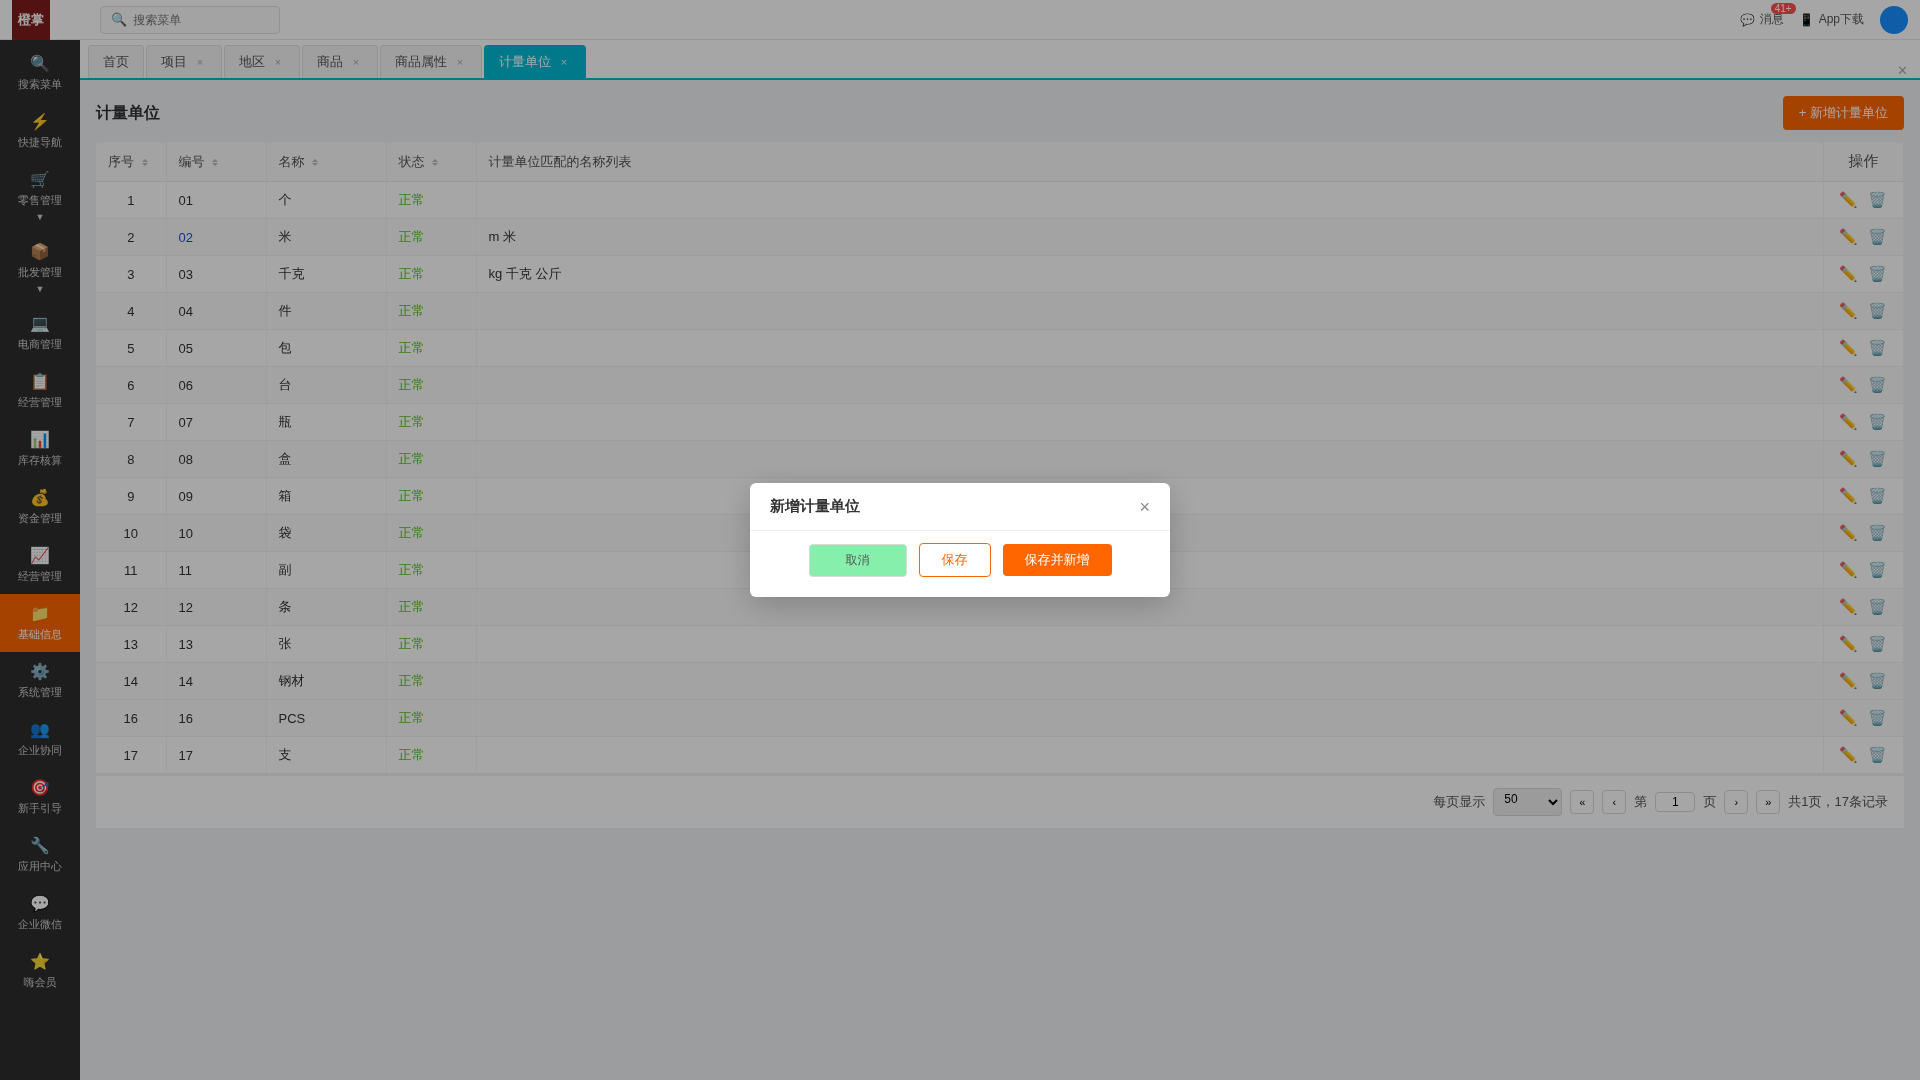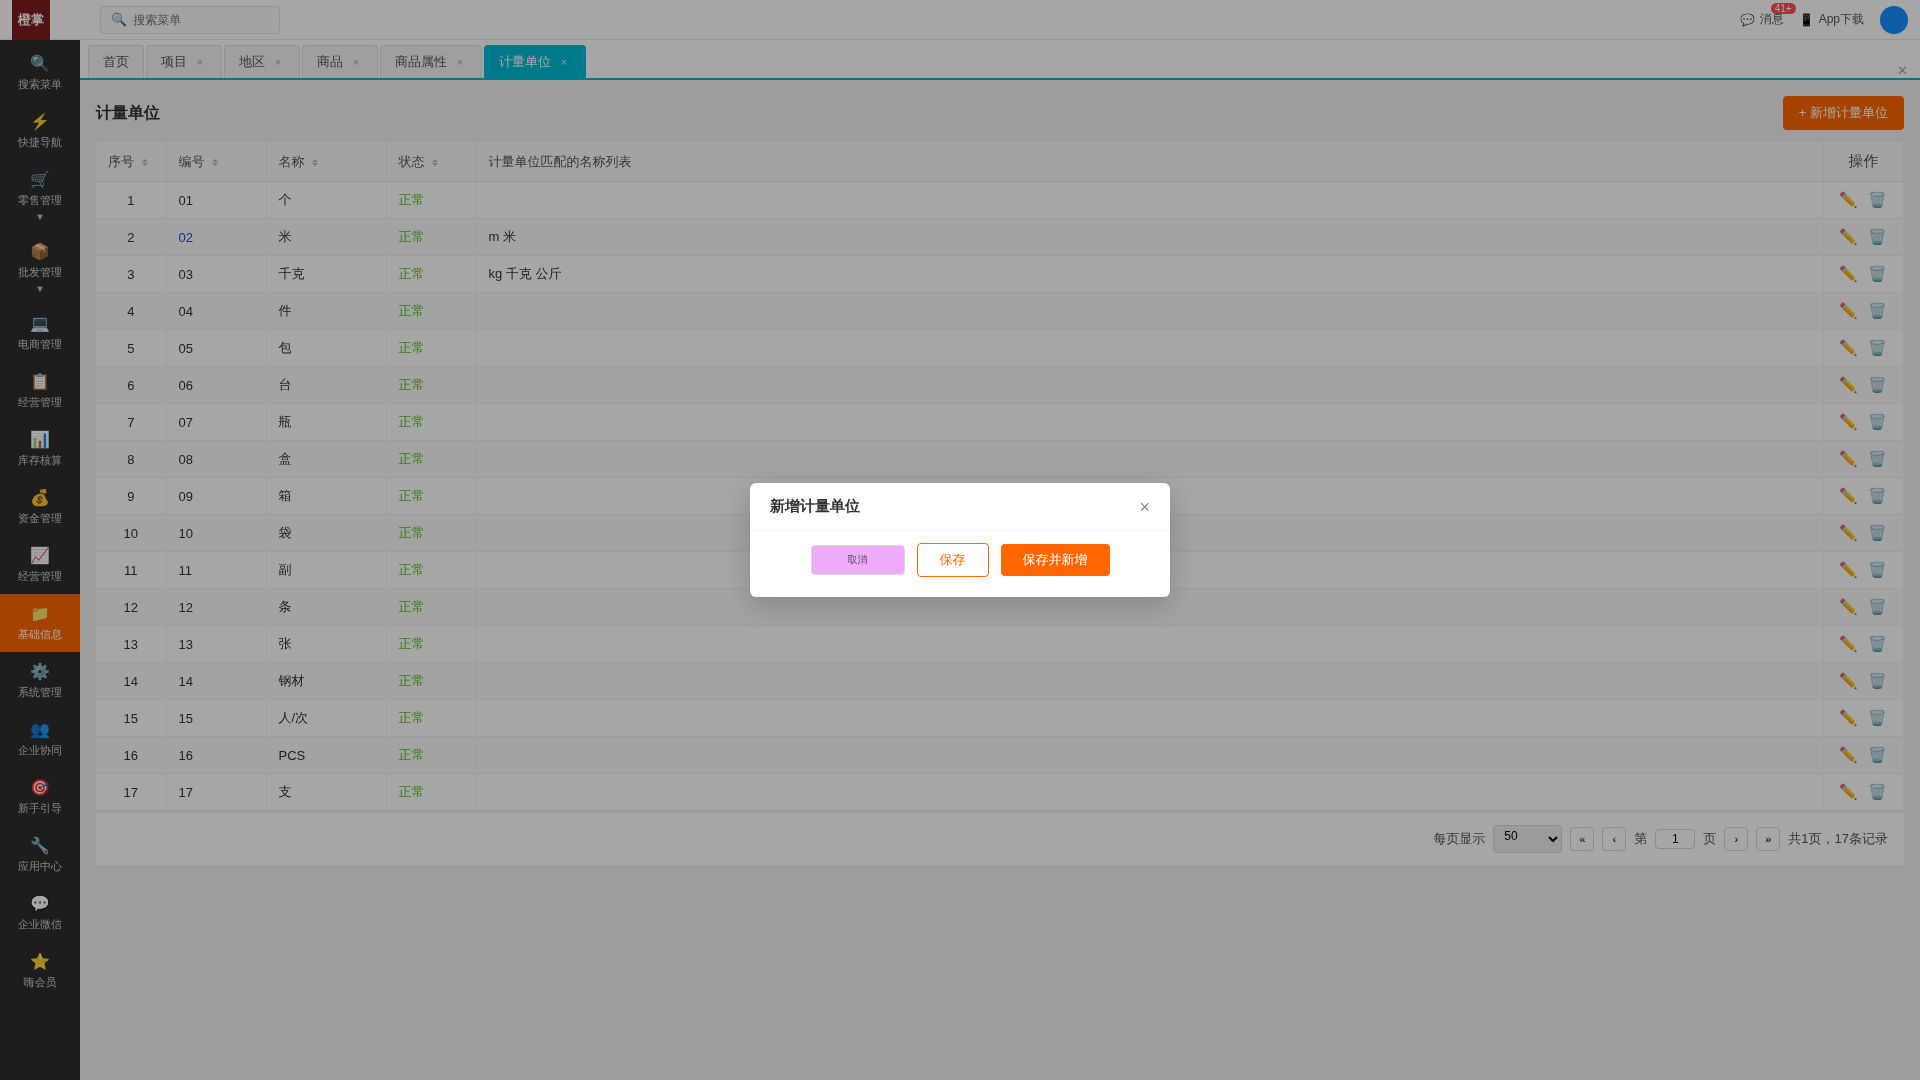--- a/index.html
+++ b/index.html
@@ -360,33 +360,20 @@
       <td style="padding:9px 12px; font-size:13px; color:#333; border-bottom:1px solid #f0f0f0;">钢材</td>
       <td style="padding:9px 12px; font-size:13px; color:#52c41a; border-bottom:1px solid #f0f0f0;">正常</td>
       <td style="padding:9px 12px; font-size:13px; color:#333; border-bottom:1px solid #f0f0f0;"></td>
       <td style="padding:9px 12px; font-size:13px; border-bottom:1px solid #f0f0f0; text-align:center;">
         <span style="display:inline-flex; gap:10px; align-items:center;">
           <span style="color:#aaa; cursor:pointer; font-size:15px;" title="编辑">✏️</span>
           <span style="color:#aaa; cursor:pointer; font-size:15px;" title="删除">🗑️</span>
         </span>
       </td>
     </tr>
-              <tr style="background: rgb(255, 255, 255);">
-      <td style="padding:9px 12px; font-size:13px; color:#333; border-bottom:1px solid #f0f0f0; text-align:center;">15</td>
-      <td style="padding:9px 12px; font-size:13px; color:#333; border-bottom:1px solid #f0f0f0;">15</td>
-      <td style="padding:9px 12px; font-size:13px; color:#333; border-bottom:1px solid #f0f0f0;">人/次</td>
-      <td style="padding:9px 12px; font-size:13px; color:#52c41a; border-bottom:1px solid #f0f0f0;">正常</td>
-      <td style="padding:9px 12px; font-size:13px; color:#333; border-bottom:1px solid #f0f0f0;"></td>
-      <td style="padding:9px 12px; font-size:13px; border-bottom:1px solid #f0f0f0; text-align:center;">
-        <span style="display:inline-flex; gap:10px; align-items:center;">
-          <span style="color:#aaa; cursor:pointer; font-size:15px;" title="编辑">✏️</span>
-          <span style="color:#aaa; cursor:pointer; font-size:15px;" title="删除">🗑️</span>
-        </span>
-      </td>
-    </tr>
               <tr style="background: rgb(250, 250, 250);">
       <td style="padding:9px 12px; font-size:13px; color:#333; border-bottom:1px solid #f0f0f0; text-align:center;">16</td>
       <td style="padding:9px 12px; font-size:13px; color:#333; border-bottom:1px solid #f0f0f0;">16</td>
       <td style="padding:9px 12px; font-size:13px; color:#333; border-bottom:1px solid #f0f0f0;">PCS</td>
       <td style="padding:9px 12px; font-size:13px; color:#52c41a; border-bottom:1px solid #f0f0f0;">正常</td>
       <td style="padding:9px 12px; font-size:13px; color:#333; border-bottom:1px solid #f0f0f0;"></td>
       <td style="padding:9px 12px; font-size:13px; border-bottom:1px solid #f0f0f0; text-align:center;">
         <span style="display:inline-flex; gap:10px; align-items:center;">
           <span style="color:#aaa; cursor:pointer; font-size:15px;" title="编辑">✏️</span>
           <span style="color:#aaa; cursor:pointer; font-size:15px;" title="删除">🗑️</span>
@@ -432,18 +419,18 @@
   </div>
 </div>
 
 <div style="position:fixed; top:0; left:0; right:0; bottom:0; background:rgba(0,0,0,0.35); z-index:1000; display:flex; align-items:center; justify-content:center;">
   <div style="background:#fff; border-radius:6px; width:420px; box-shadow:0 8px 32px rgba(0,0,0,0.2);">
     <div style="display:flex; align-items:center; justify-content:space-between; padding:14px 20px; border-bottom:1px solid #f0f0f0;">
       <span style="font-size:15px; font-weight:600; color:#333;">新增计量单位</span>
       <button style="cursor:pointer; font-size:18px; color:#888; background:none; border:none; line-height:1;">×</button>
     </div>
     <div style="display:flex; align-items:center; justify-content:center; gap:12px; padding:12px 20px 20px 20px;">
-      <button style="padding:7px 36px; border:1px solid #d9d9d9; background:#f0abfc; border-radius:4px; cursor:pointer; font-size:10px; color:#555;">取消</button>
+      <button style="padding:7px 36px; border:1px solid #d9d9d9; background:#86efac; border-radius:4px; cursor:pointer; font-size:12px; color:#555;">取消</button>
       <button style="padding:7px 22px; border:1px solid #ff6600; background:#fff; border-radius:4px; cursor:pointer; font-size:13px; color:#ff6600;">保存</button>
       <button style="padding:7px 22px; border:none; background:#ff6600; border-radius:4px; cursor:pointer; font-size:13px; color:#fff;">保存并新增</button>
     </div>
   </div>
 </div>
 
 </body></html>

